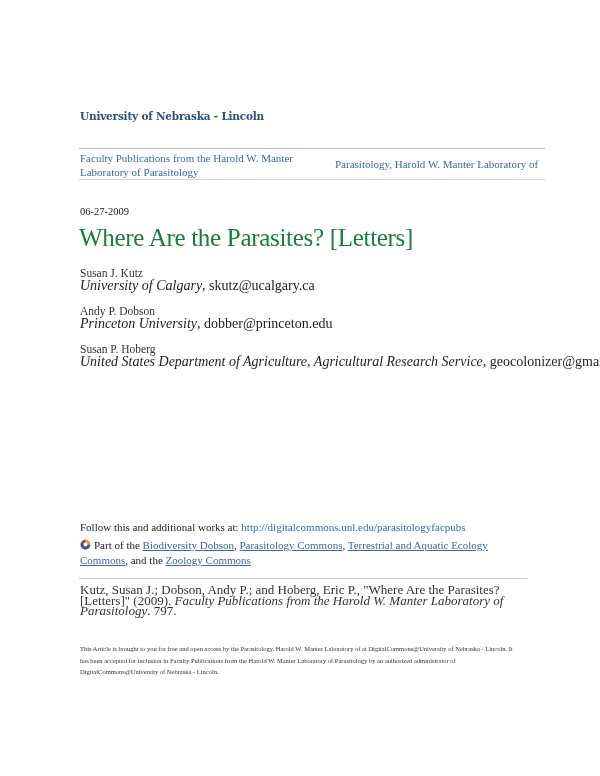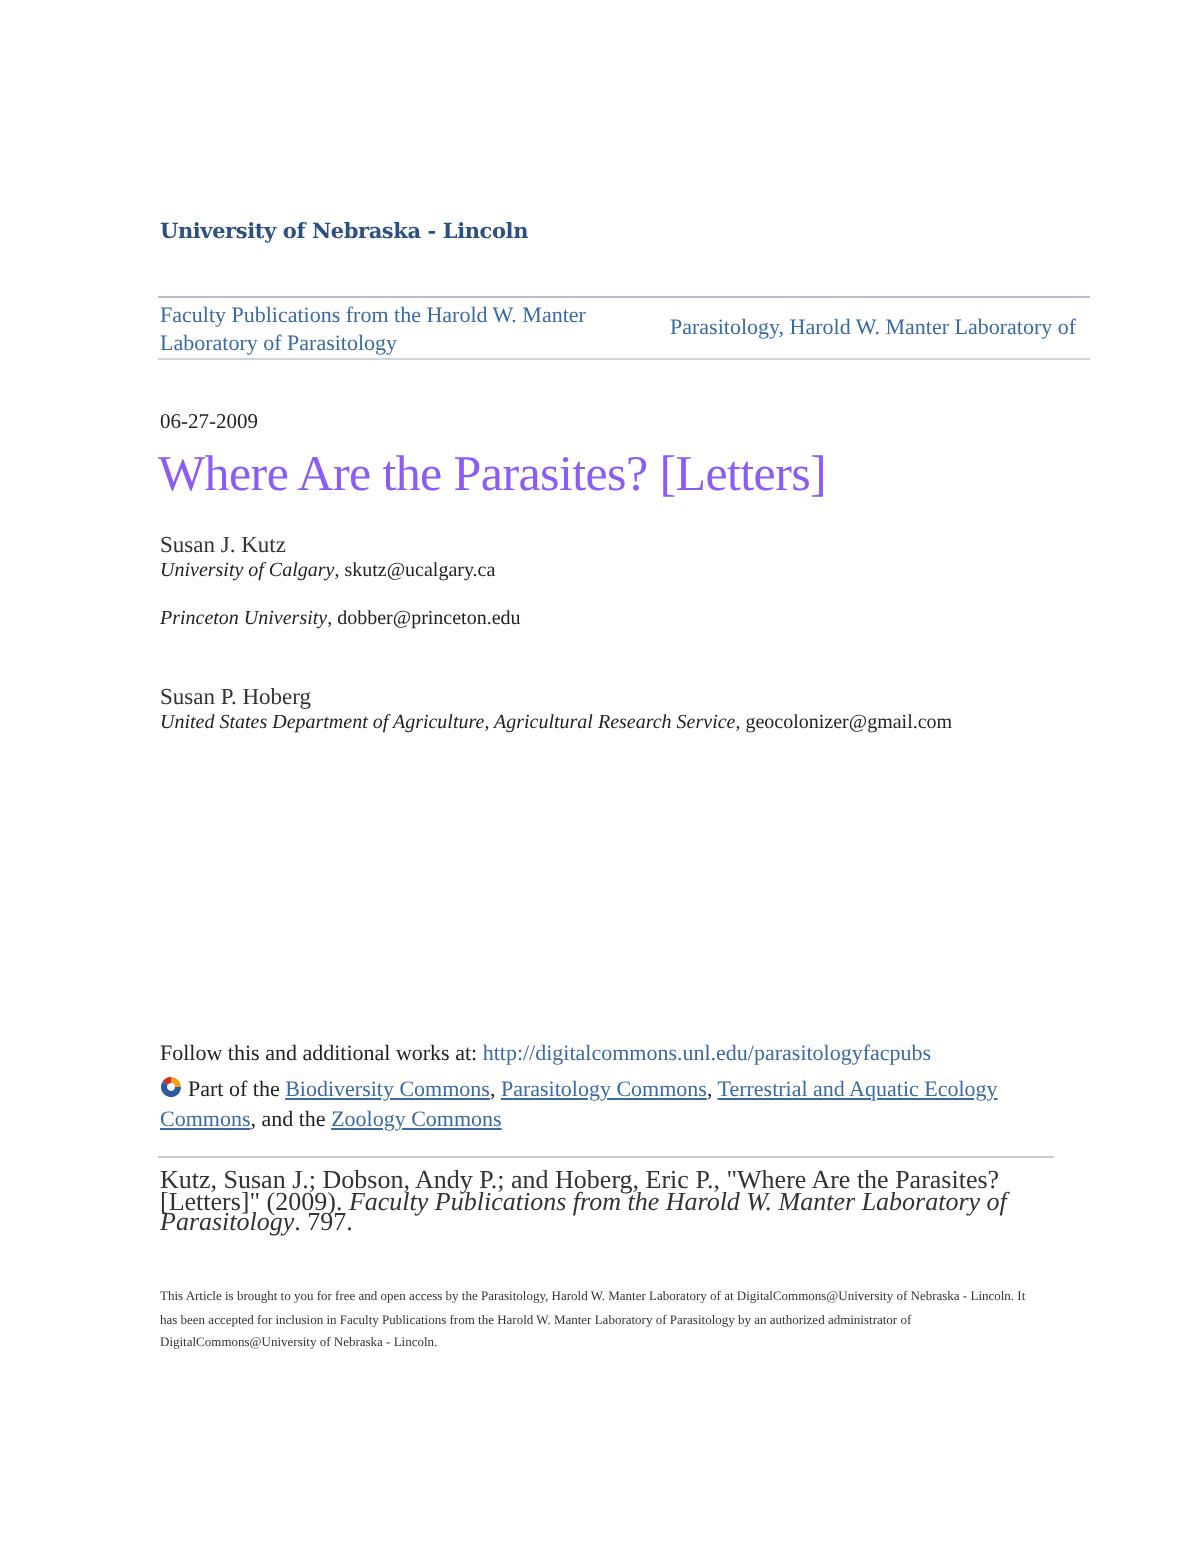--- a/index.html
+++ b/index.html
@@ -37,30 +37,30 @@
     .rule-mid {
       position: absolute; left: 79px; top: 179px; width: 466px; height: 1px;
       background: #d0d4d8;
     }
     .date {
       position: absolute; left: 80px; top: 206px;
       font-family: "Liberation Serif", serif; font-size: 10.5px; color: #222;
     }
     .title {
       position: absolute; left: 79px; top: 224px;
-      font-family: "Liberation Serif", serif; font-size: 25px; color: #8b5cf6;
+      font-family: "Liberation Serif", serif; font-size: 25px; color: #15803d;
       letter-spacing: -0.3px;
     }
     .author { position: absolute; left: 80px; }
     .author .name {
       font-family: "Liberation Serif", serif; font-size: 11.5px; color: #333;
       display: block; line-height: 14px;
     }
     .author .aff {
-      font-family: "Liberation Serif", serif; font-size: 10px; color: #222;
+      font-family: "Liberation Serif", serif; font-size: 14px; color: #222;
       display: block; line-height: 11px; white-space: nowrap;
     }
     .author .aff i { font-style: italic; }
     .a1 { top: 266px; }
     .a2 { top: 304px; }
     .a3 { top: 342px; }
 
     .follow {
       position: absolute; left: 80px; top: 521px;
       font-family: "Liberation Serif", serif; font-size: 11px; color: #222;
@@ -107,37 +107,38 @@
   <div class="rule-mid"></div>
 
   <div class="date">06-27-2009</div>
   <div class="title">Where Are the Parasites? [Letters]</div>
 
   <div class="author a1">
     <span class="name">Susan J. Kutz</span>
     <span class="aff"><i>University of Calgary</i><span>, skutz@ucalgary.ca</span></span>
   </div>
   <div class="author a2">
+    <span class="name">Andy P. Dobson</span>
     <span class="aff"><i>Princeton University</i><span>, dobber@princeton.edu</span></span>
   </div>
   <div class="author a3">
     <span class="name">Susan P. Hoberg</span>
     <span class="aff"><i>United States Department of Agriculture, Agricultural Research Service</i><span>, geocolonizer@gmail.com</span></span>
   </div>
 
   <div class="follow"><span>Follow this and additional works at: </span><a>http://digitalcommons.unl.edu/parasitologyfacpubs</a></div>
 
   <div class="partof">
     <span class="bp-icon">
       <svg width="11" height="11" viewBox="0 0 11 11">
         <path d="M5.5 0.5 A5 5 0 0 1 10.5 5.5 L7.5 5.5 A2 2 0 0 0 5.5 3.5 Z" fill="#e8a317"></path>
         <path d="M5.5 0.5 A5 5 0 0 0 1.2 3 L3.8 4.4 A2 2 0 0 1 5.5 3.5 Z" fill="#d62c2c"></path>
         <path d="M1.2 3 A5 5 0 1 0 10.5 5.5 L7.5 5.5 A2 2 0 1 1 3.8 4.4 Z" fill="#2c5aa0"></path>
       </svg>
-    </span><span>Part of the </span><a>Biodiversity Commons</a><span>, </span><a>Parasitology Commons</a><span>, </span><a>Terrestrial and Aquatic Ecology Commons</a><span>, and the </span><a>Zoology Commons</a>
+    </span><span>Part of the </span><a>Biodiversity Dobson</a><span>, </span><a>Parasitology Commons</a><span>, </span><a>Terrestrial and Aquatic Ecology Commons</a><span>, and the </span><a>Zoology Commons</a>
   </div>
 
   <div class="rule-bottom"></div>
 
   <div class="citation">
     <span>Kutz, Susan J.; Dobson, Andy P.; and Hoberg, Eric P., "Where Are the Parasites? [Letters]" (2009). </span><i>Faculty Publications from the Harold W. Manter Laboratory of Parasitology</i><span>. 797.</span>
   </div>
 
   <div class="notice">This Article is brought to you for free and open access by the Parasitology, Harold W. Manter Laboratory of at DigitalCommons@University of Nebraska - Lincoln. It has been accepted for inclusion in Faculty Publications from the Harold W. Manter Laboratory of Parasitology by an authorized administrator of DigitalCommons@University of Nebraska - Lincoln.</div>
 

